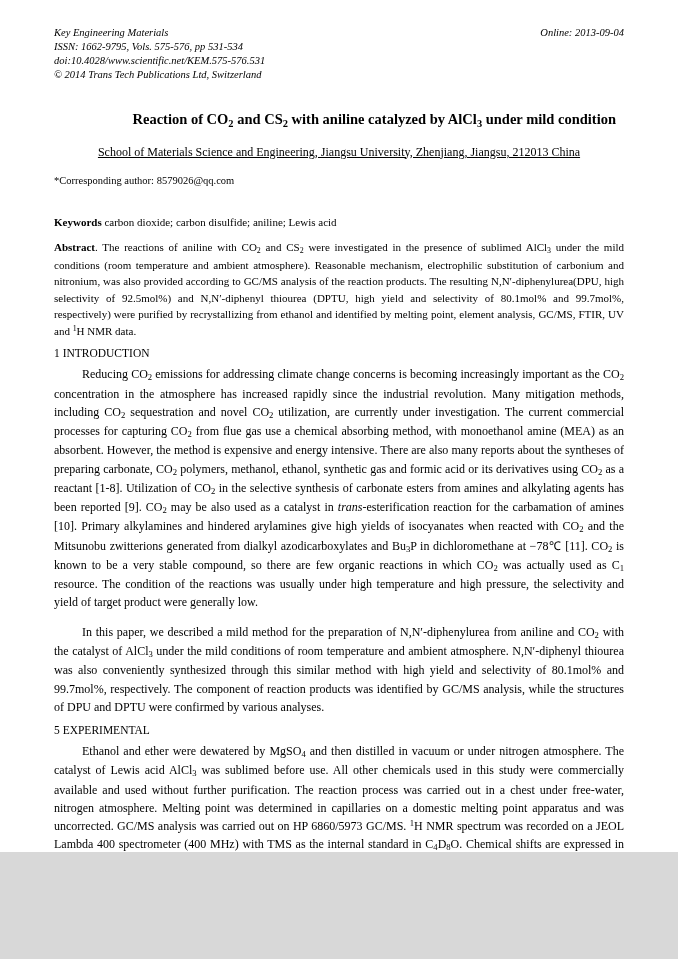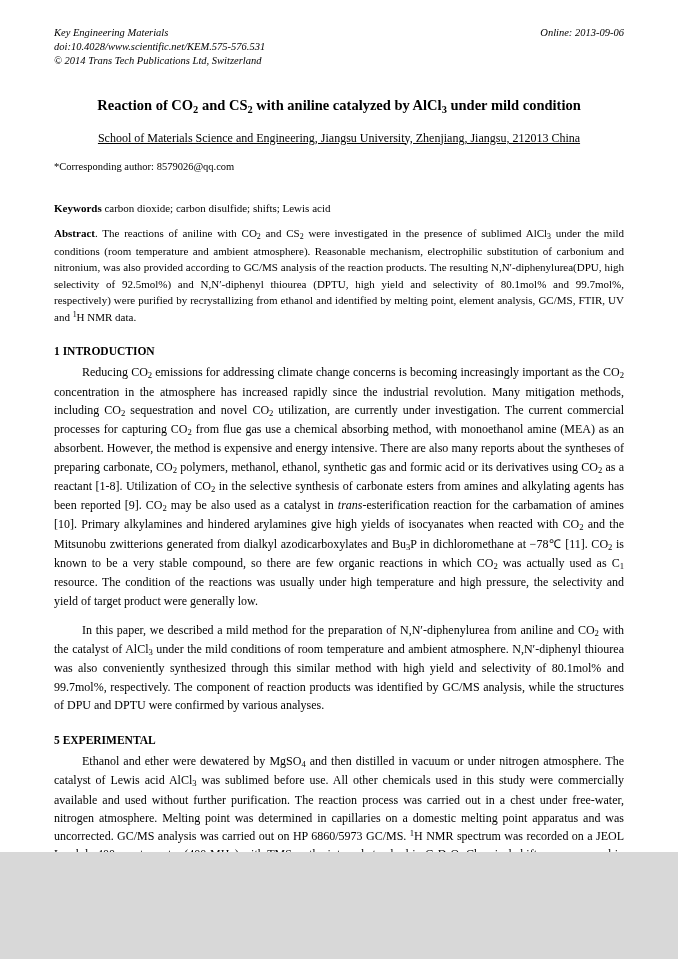--- a/index.html
+++ b/index.html
@@ -32,21 +32,21 @@
   .journal-name {
     font-style: italic;
   }
   .online-date {
     font-style: italic;
   }
   .issn-line, .doi-line, .copy-line {
     font-style: italic;
   }
   .title {
-    text-align: center;
+    text-align: right;
     font-weight: bold;
     font-size: 14.5px;
     line-height: 1.35;
     margin-top: 28px;
     margin-bottom: 0;
     padding: 0 8px;
   }
   .authors {
     text-align: center;
     font-size: 13px;
@@ -76,22 +76,22 @@
     font-size: 11px;
     line-height: 1.5;
     margin-top: 11px;
     text-align: justify;
   }
   .abstract .abs-label {
     font-weight: bold;
   }
   .section-heading {
     font-size: 11.5px;
-    font-weight: bold;
-    margin-top: 20px;
+    font-weight: normal;
+    margin-top: 8px;
     margin-bottom: 6px;
   }
   .body-par {
     font-size: 12px;
     line-height: 1.52;
     text-align: justify;
     text-indent: 28px;
     margin: 0;
   }
   .body-par + .body-par {
@@ -102,34 +102,35 @@
   .ital { font-style: italic; }
 </style>
 </head>
 <body>
 
 <div class="page">
 
   <div class="header">
     <div class="header-row">
       <span class="journal-name">Key Engineering Materials</span>
-      <span class="online-date">Online: 2013-09-06</span>
+      <span class="online-date">Online: 2013-09-04</span>
     </div>
+    <div class="issn-line">ISSN: 1662-9795, Vols. 575-576, pp 531-534</div>
     <div class="doi-line">doi:10.4028/www.scientific.net/KEM.575-576.531</div>
     <div class="copy-line">© 2014 Trans Tech Publications Ltd, Switzerland</div>
   </div>
 
   <h1 class="title"><span>Reaction of CO</span><sub>2</sub><span> and CS</span><sub>2</sub><span> with aniline catalyzed by AlCl</span><sub>3</sub><span> under mild condition</span></h1>
 
 
   <div class="affiliation">School of Materials Science and Engineering, Jiangsu University, Zhenjiang, Jiangsu, 212013 China</div>
 
   <div class="corresponding">*Corresponding author: 8579026@qq.com</div>
 
-  <div class="keywords"><span class="kw-label">Keywords</span><span> carbon dioxide; carbon disulfide; shifts; Lewis acid</span></div>
+  <div class="keywords"><span class="kw-label">Keywords</span><span> carbon dioxide; carbon disulfide; aniline; Lewis acid</span></div>
 
   <div class="abstract"><span class="abs-label">Abstract</span><span>. The reactions of aniline with CO</span><sub>2</sub><span> and CS</span><sub>2</sub><span> were investigated in the presence of sublimed AlCl</span><sub>3</sub><span> under the mild conditions (room temperature and ambient atmosphere). Reasonable mechanism, electrophilic substitution of carbonium and nitronium, was also provided according to GC/MS analysis of the reaction products. The resulting N,N′-diphenylurea(DPU, high selectivity of 92.5mol%) and N,N′-diphenyl thiourea (DPTU, high yield and selectivity of 80.1mol% and 99.7mol%, respectively) were purified by recrystallizing from ethanol and identified by melting point, element analysis, GC/MS, FTIR, UV and </span><sup>1</sup><span>H NMR data.</span></div>
 
   <div class="section-heading">1 INTRODUCTION</div>
 
   <p class="body-par"><span>Reducing CO</span><sub>2</sub><span> emissions for addressing climate change concerns is becoming increasingly important as the CO</span><sub>2</sub><span> concentration in the atmosphere has increased rapidly since the industrial revolution. Many mitigation methods, including CO</span><sub>2</sub><span> sequestration and novel CO</span><sub>2</sub><span> utilization, are currently under investigation. The current commercial processes for capturing CO</span><sub>2</sub><span> from flue gas use a chemical absorbing method, with monoethanol amine (MEA) as an absorbent. However, the method is expensive and energy intensive. There are also many reports about the syntheses of preparing carbonate, CO</span><sub>2</sub><span> polymers, methanol, ethanol, synthetic gas and formic acid or its derivatives using CO</span><sub>2</sub><span> as a reactant [1-8]. Utilization of CO</span><sub>2</sub><span> in the selective synthesis of carbonate esters from amines and alkylating agents has been reported [9]. CO</span><sub>2</sub><span> may be also used as a catalyst in </span><span class="ital">trans</span><span>-esterification reaction for the carbamation of amines [10]. Primary alkylamines and hindered arylamines give high yields of isocyanates when reacted with CO</span><sub>2</sub><span> and the Mitsunobu zwitterions generated from dialkyl azodicarboxylates and Bu</span><sub>3</sub><span>P in dichloromethane at −78℃ [11]. CO</span><sub>2</sub><span> is known to be a very stable compound, so there are few organic reactions in which CO</span><sub>2</sub><span> was actually used as C</span><sub>1</sub><span> resource. The condition of the reactions was usually under high temperature and high pressure, the selectivity and yield of target product were generally low.</span></p>
 
   <p class="body-par"><span>In this paper, we described a mild method for the preparation of N,N′-diphenylurea from aniline and CO</span><sub>2</sub><span> with the catalyst of AlCl</span><sub>3</sub><span> under the mild conditions of room temperature and ambient atmosphere. N,N′-diphenyl thiourea was also conveniently synthesized through this similar method with high yield and selectivity of 80.1mol% and 99.7mol%, respectively. The component of reaction products was identified by GC/MS analysis, while the structures of DPU and DPTU were confirmed by various analyses.</span></p>
 
   <div class="section-heading">5 EXPERIMENTAL</div>

